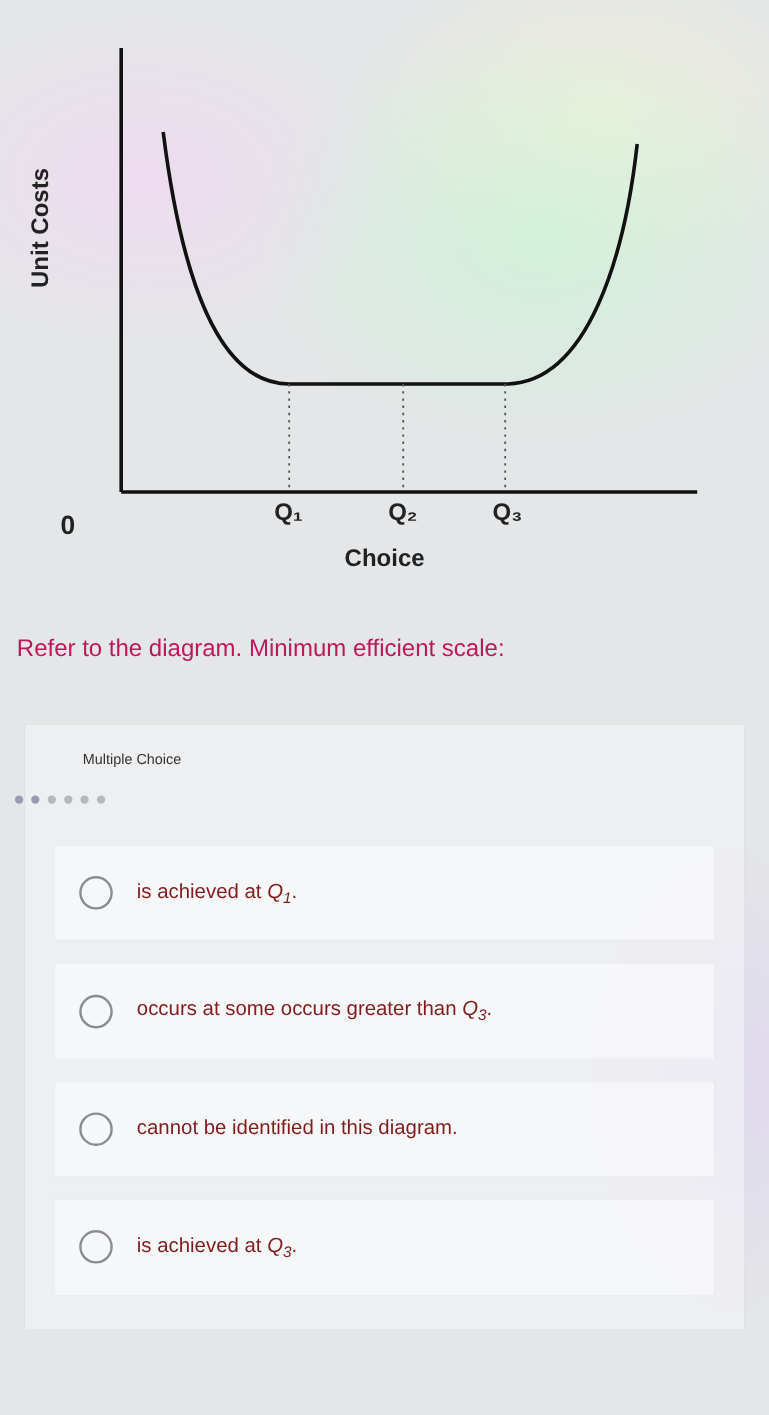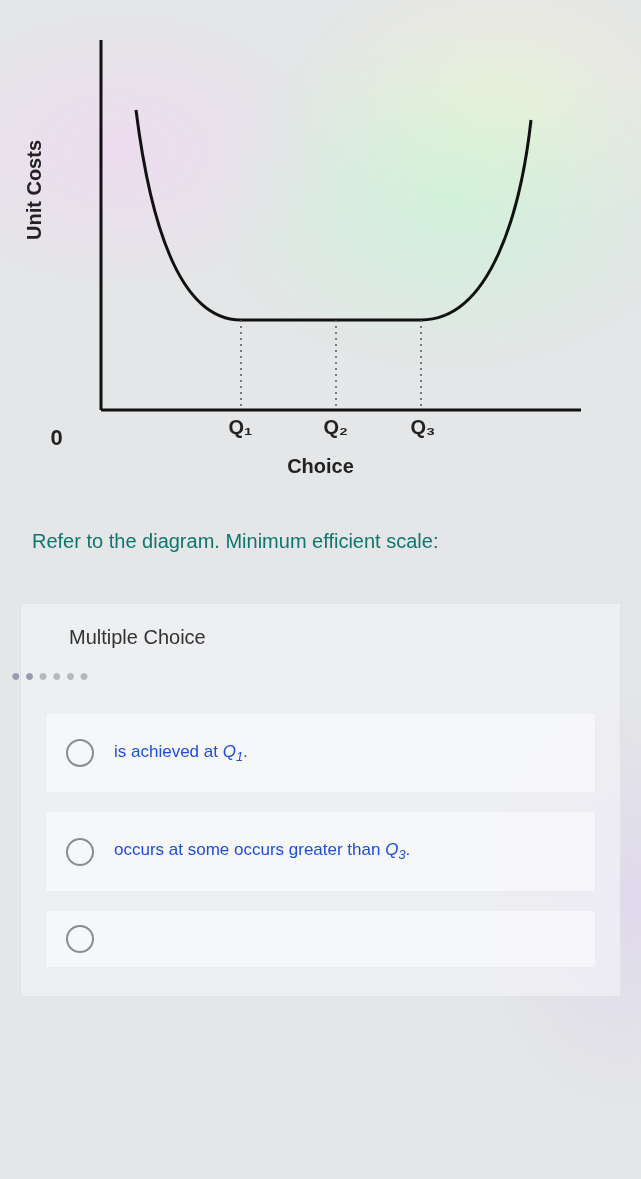--- a/index.html
+++ b/index.html
@@ -58,52 +58,52 @@
     position: absolute;
     right: -10px;
     top: 30px;
     font-weight: bold;
     font-size: 22px;
     text-align: center;
     line-height: 1.1;
   }
   svg.chart { position:absolute; left:30px; top:0; }
   .question-text {
-    margin: 60px 0 0 32px;
+    margin: 60px 0 0 14px;
     font-size: 20px;
-    color: #0f766e;
+    color: #be185d;
   }
   .mc-block {
     margin: 50px 20px 0 20px;
     background: rgba(245,245,248,0.6);
     border: 1px solid rgba(0,0,0,0.05);
     padding-bottom: 10px;
   }
   .mc-header {
     padding: 22px 24px 18px 48px;
-    font-size: 20px;
+    font-size: 12px;
     color: #333;
   }
   .dots-row {
     padding: 0 0 10px 0;
     font-size: 16px;
     letter-spacing: 4px;
     color: #b7b8bd;
     margin-left: -10px;
   }
   .dots-row .d1 { color:#9a9baf;}
   .dots-row .d2 { color:#b7b8bd;}
   .option {
     margin: 18px 24px;
     padding: 28px 20px 28px 68px;
     background: rgba(252,252,254,0.6);
     border: 1px solid rgba(0,0,0,0.04);
     position: relative;
     font-size: 17px;
-    color: #1d4ed8;
+    color: #7f1d1d;
   }
   .radio {
     position: absolute;
     left: 20px;
     top: 50%;
     transform: translateY(-50%);
     width: 28px;
     height: 28px;
     border: 2px solid #8b8b94;
     border-radius: 50%;
@@ -158,15 +158,24 @@
 
   <div class="option">
     <span class="radio"></span>
     <span>
       <span>occurs at some occurs greater than </span><span class="ital">Q</span><sub class="ital">3</sub><span>.</span>
     </span>
   </div>
 
   <div class="option">
     <span class="radio"></span>
+    <span>
+      <span>cannot be identified in this diagram.</span><span class="ital"></span><sub class="ital"></sub><span></span>
+    </span>
   </div>
 
+  <div class="option">
+    <span class="radio"></span>
+    <span>
+      <span>is achieved at </span><span class="ital">Q</span><sub class="ital">3</sub><span>.</span>
+    </span>
+  </div>
 </div>
 
 </body></html>

